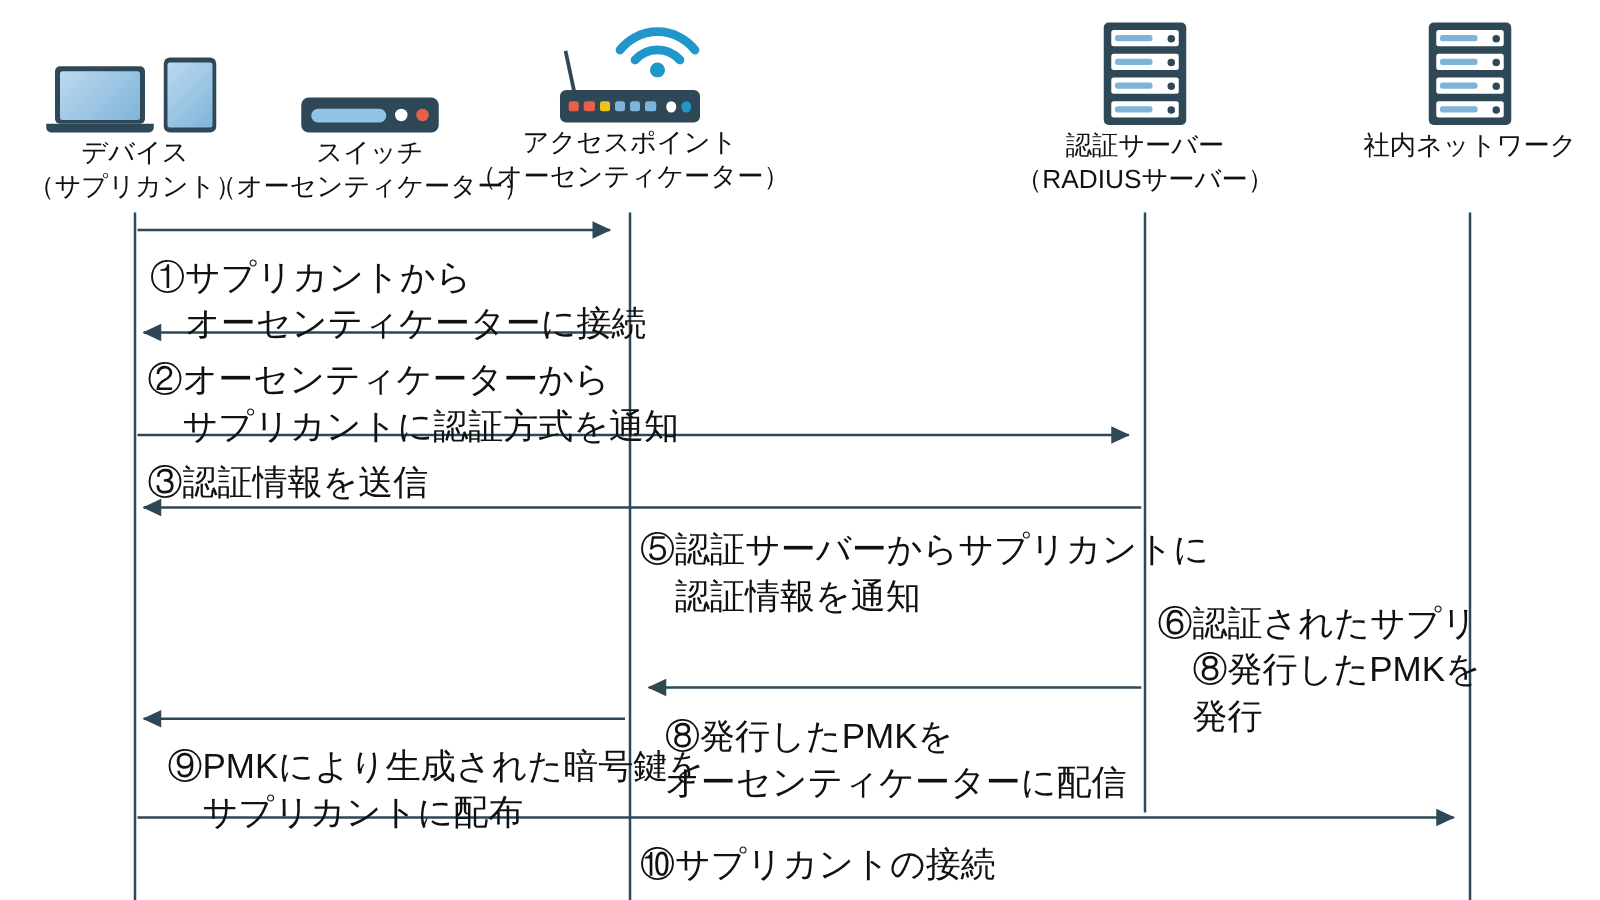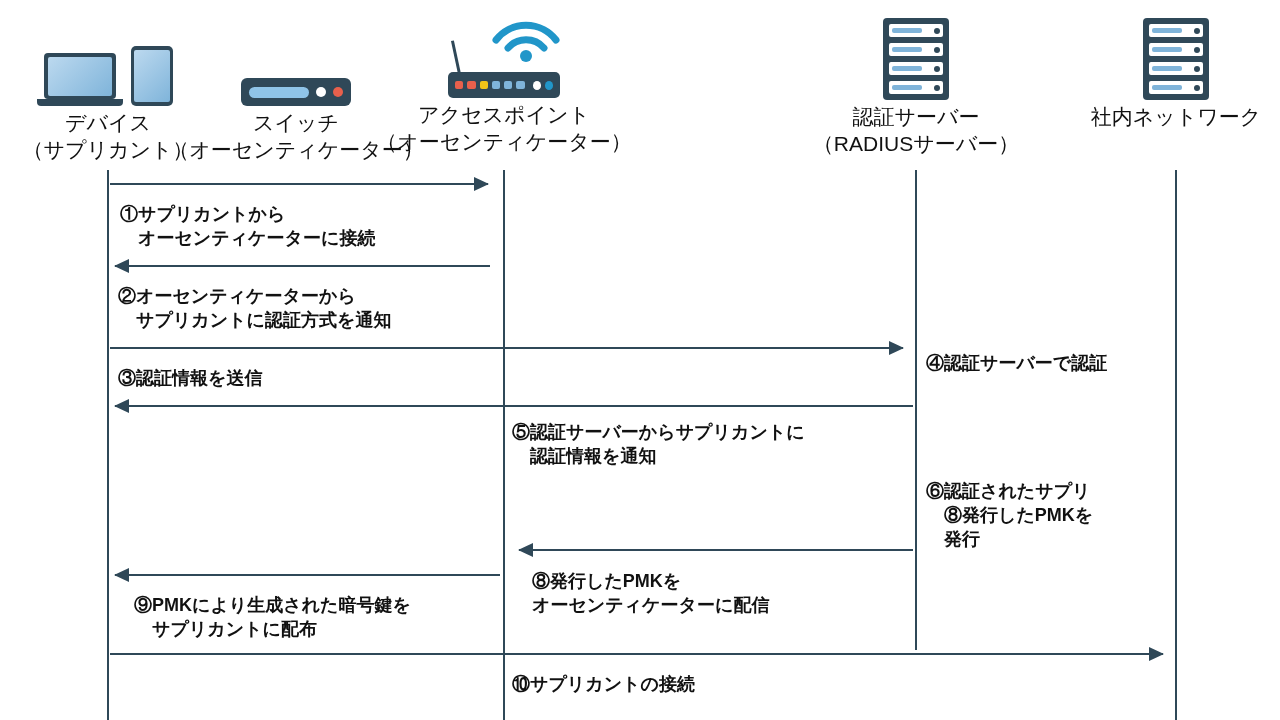--- a/index.html
+++ b/index.html
@@ -58,25 +58,24 @@
   .msg.right .head {
     right: -1px;
     border-left: 15px solid #2f4858;
   }
   .msg.left .head {
     left: -1px;
     border-right: 15px solid #2f4858;
   }
   .step {
     position: absolute;
-    font-size: 18px;
+    font-size: 28px;
     line-height: 1.33;
     white-space: pre-line;
     color: #111111;
-    font-weight: bold;
   }
   
   .laptop-screen {
     width: 72px; height: 46px;
     background: #2f4858;
     border-radius: 4px;
     padding: 4px 4px 3px 4px;
     box-sizing: border-box;
   }
   .laptop-inner {
@@ -300,21 +299,20 @@
 
   <div class="msg right" style="left:110px; top:653px; width:1053px;">
       <span class="head"></span>
     </div>
 
   <div class="step" style="left:120px; top:203px;">①サプリカントから
 　オーセンティケーターに接続</div>
   <div class="step" style="left:118px; top:367px;">③認証情報を送信</div>
   <div class="step" style="left:118px; top:285px;">②オーセンティケーターから
 　サプリカントに認証方式を通知</div>
-  <div class="step" style="left:926px; top:352px;">④認証サーバーで認証</div>
   <div class="step" style="left:512px; top:421px;">⑤認証サーバーからサプリカントに
 　認証情報を通知</div>
   <div class="step" style="left:926px; top:480px;">⑥認証されたサプリ
 　⑧発行したPMKを
 　発行</div>
   <div class="step" style="left:532px; top:570px;">⑧発行したPMKを
 オーセンティケーターに配信</div>
   <div class="step" style="left:118px; top:594px;margin-left:16px;">⑨PMKにより生成された暗号鍵を
 　サプリカントに配布</div>
   <div class="step" style="left:512px; top:673px;">⑩サプリカントの接続</div>

